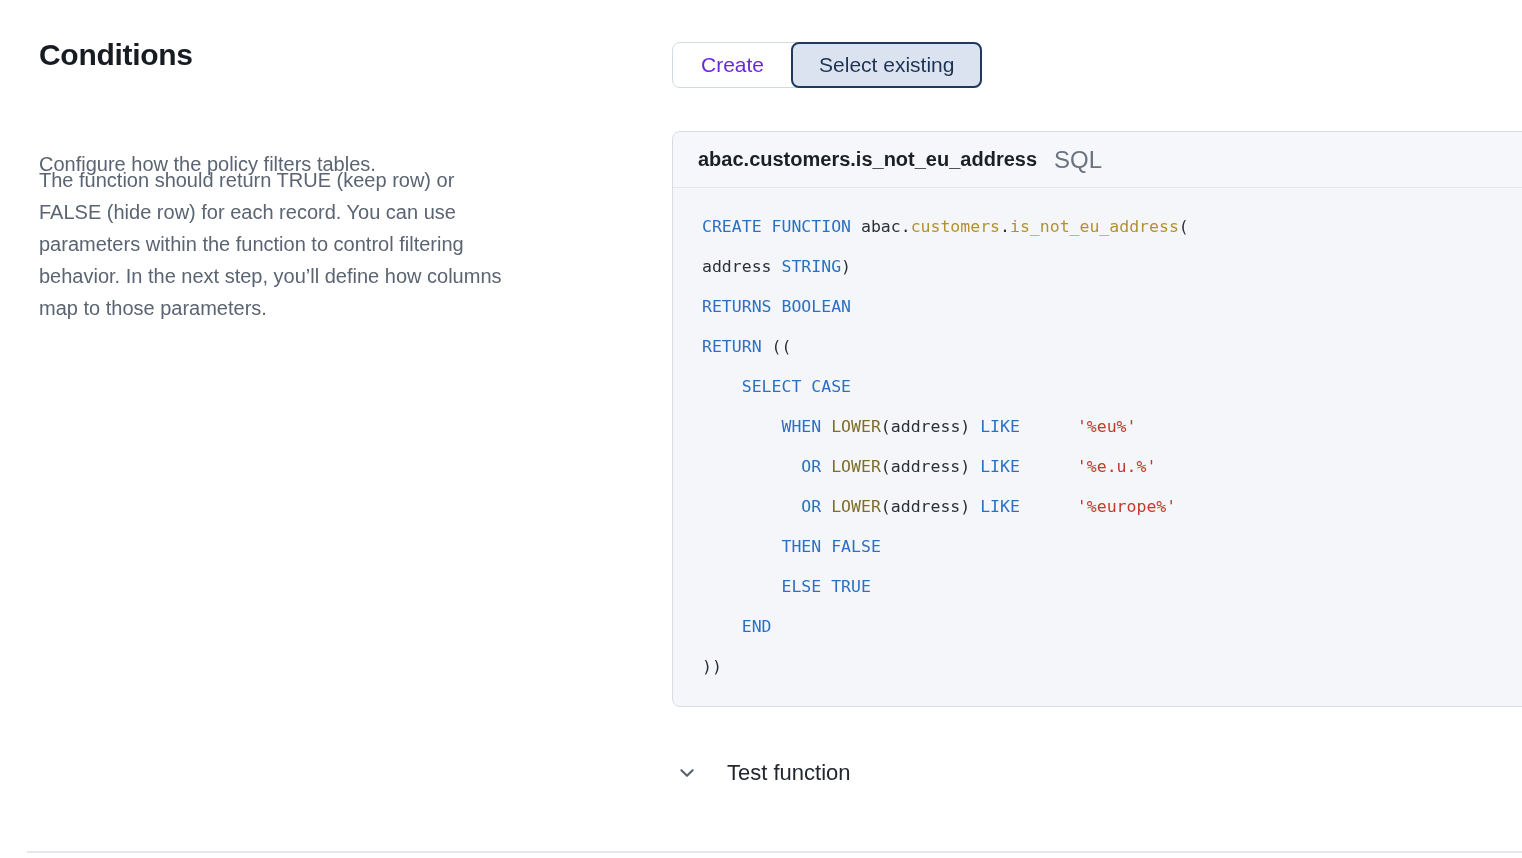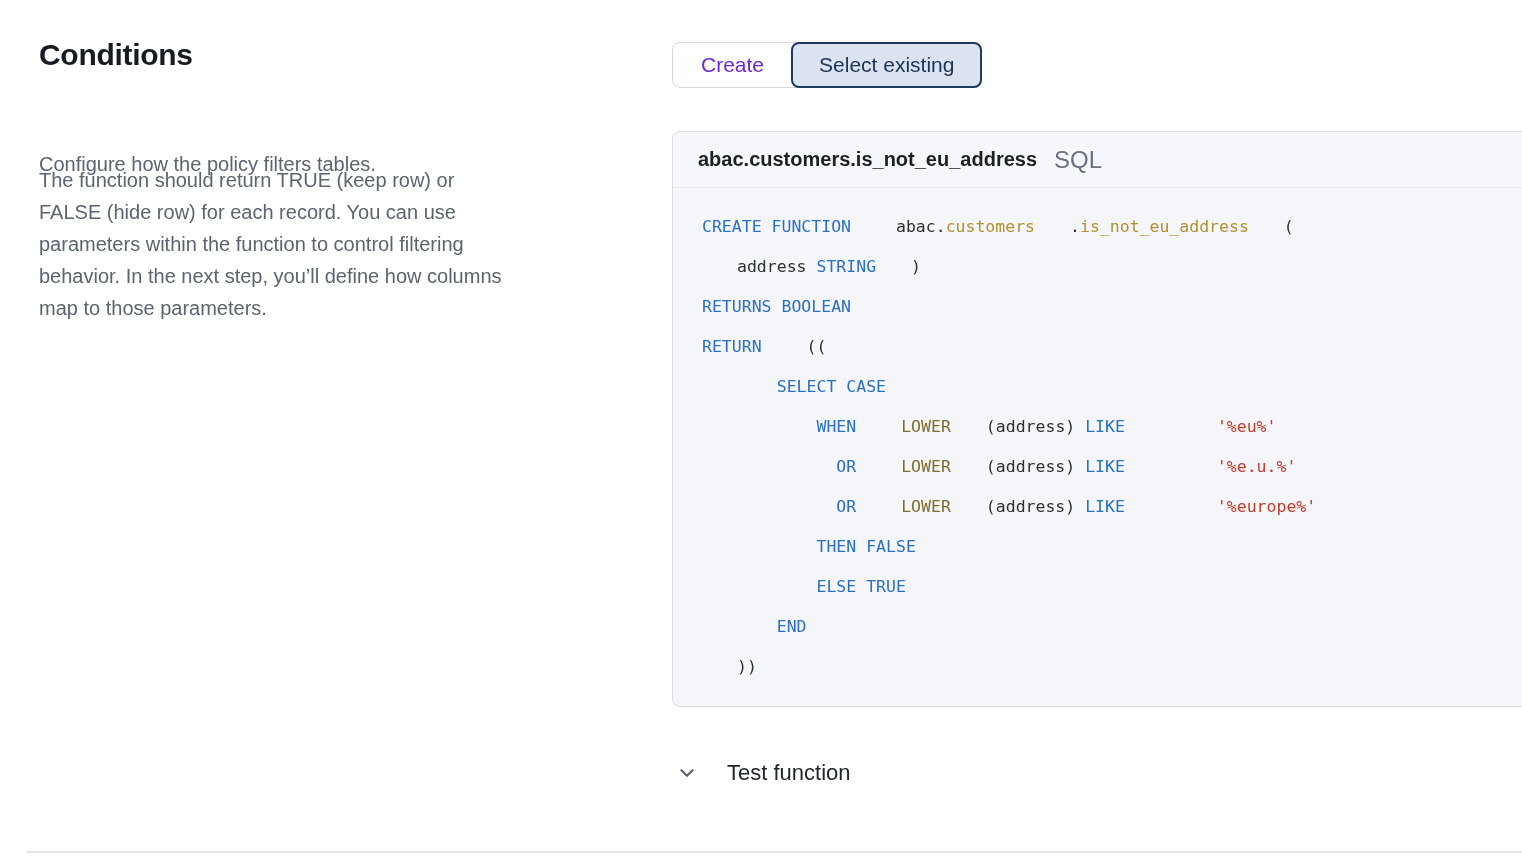--- a/index.html
+++ b/index.html
@@ -34,21 +34,21 @@
                border-radius:8px 8px 0 0; }
   .fn-name { font-size:20px; font-weight:700; color:#1b2026; }
   .fn-lang { font-size:24px; color:#6a7380; }
   .code { padding:19px 10px 0 29px;
           font-family:"DejaVu Sans Mono","Liberation Mono",monospace;
           font-size:16.5px; line-height:40px; white-space:pre; color:var(--plain); }
   .tok-k { color:var(--keyword); }
   .tok-i { color:var(--ident);margin-top:32px; }
   .tok-f { color:var(--func); }
   .tok-s { color:var(--string);margin-left:47px; }
-  .tok-p { color:var(--plain);margin-left:35px; }
+  .tok-p { color:var(--plain); }
 
   
   .test-row { position:absolute; left:672px; top:752px; height:42px; display:flex;
               align-items:center; cursor:pointer; }
   .chevron { width:18px; height:18px; margin-left:6px; display:block; }
   .test-label { font-size:22px; font-weight:400; color:#22272e; margin-left:31px; }
 
   
   .bottom-divider { position:absolute; left:27px; right:0; top:851px; height:2px;
                     background:#e6e6ed; }

